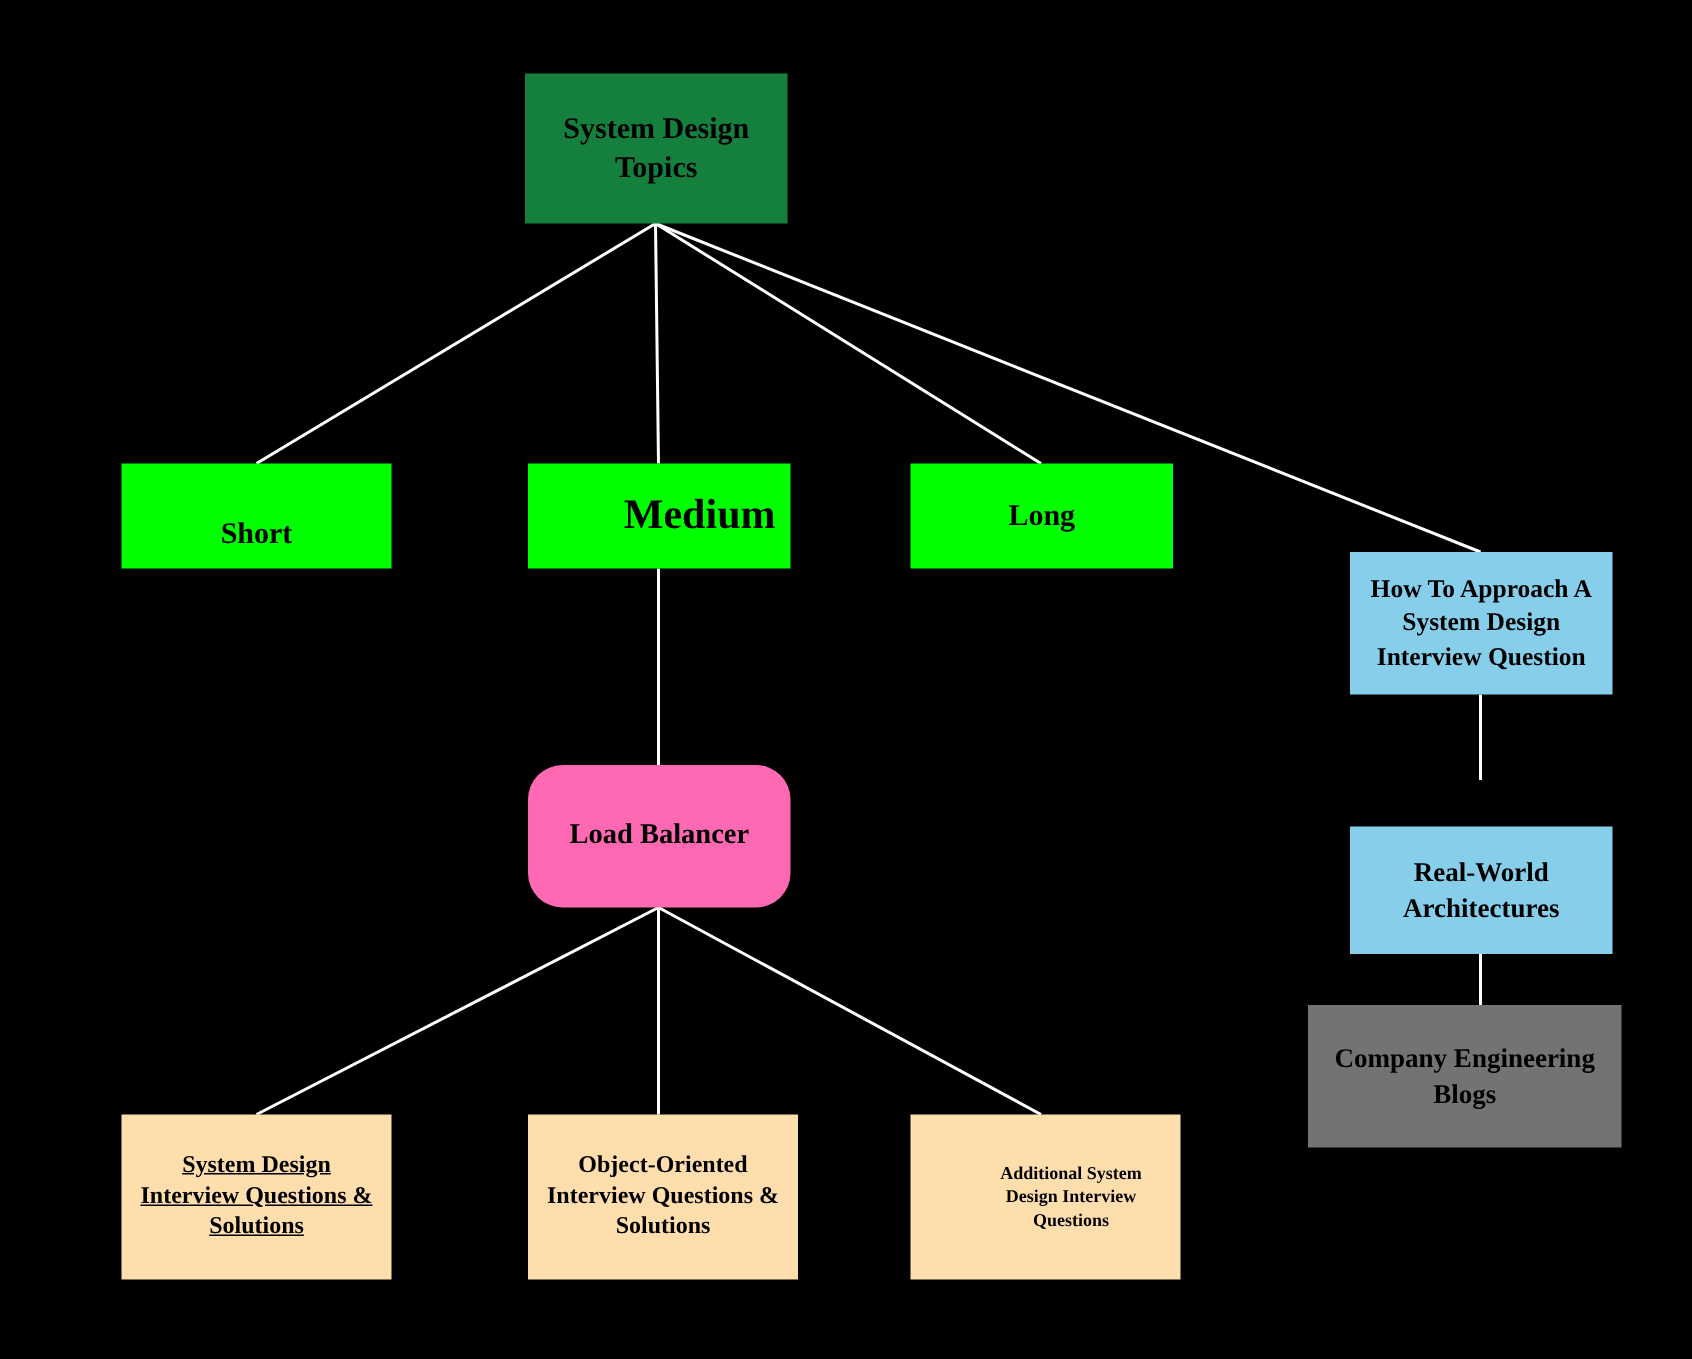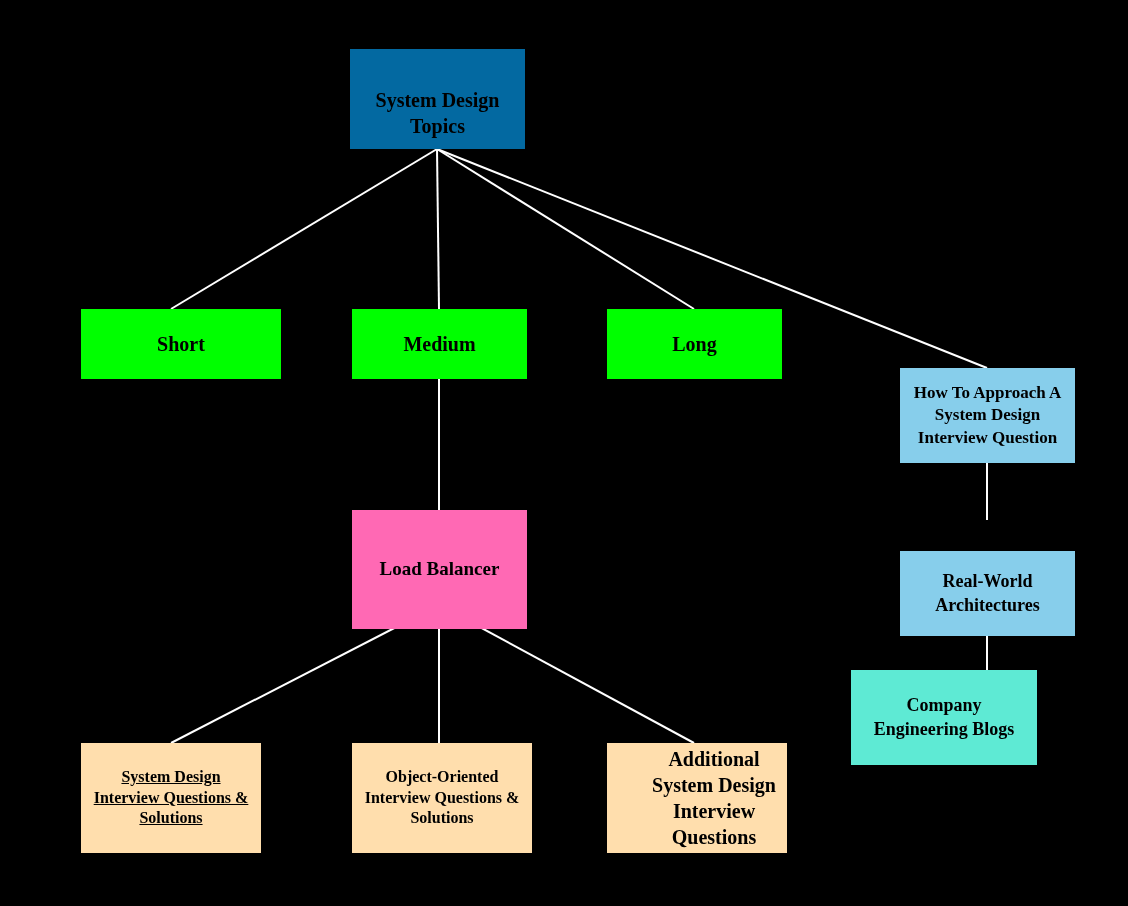--- a/index.html
+++ b/index.html
@@ -21,63 +21,65 @@
       justify-content: center;
       text-align: center;
       font-weight: 900;
       font-size: 18px;
       line-height: 1.3;
       padding: 10px;
       cursor: pointer;
     }
 
     .node-root {
-      background: #0369a1;
+      background: #15803d;
       width: 175px;
       height: 100px;
       left: 350px;
       top: 49px;
       font-size: 20px;
-      align-items: flex-end;
     }
 
     .node-short {
       background: #00FF00;
-      width: 200px;
+      width: 180px;
       height: 70px;
       left: 81px;
       top: 309px;
       font-size: 20px;
+      align-items: flex-end;
     }
 
     .node-medium {
       background: #00FF00;
       width: 175px;
       height: 70px;
       left: 352px;
       top: 309px;
-      font-size: 20px;
+      font-size: 28px;
+      justify-content: flex-end;
     }
 
     .node-long {
       background: #00FF00;
       width: 175px;
       height: 70px;
       left: 607px;
       top: 309px;
       font-size: 20px;
     }
 
     .node-load-balancer {
       background: #FF69B4;
       width: 175px;
-      height: 119px;
+      height: 95px;
       left: 352px;
       top: 510px;
       font-size: 19px;
+      border-radius: 23px;
     }
 
     .node-how-to-approach {
       background: #87CEEB;
       width: 175px;
       height: 95px;
       left: 900px;
       top: 368px;
       font-size: 17px;
       justify-content: center;
@@ -87,24 +89,24 @@
       background: #87CEEB;
       width: 175px;
       height: 85px;
       left: 900px;
       top: 520px;
       font-size: 18px;
       margin-top: 31px;
     }
 
     .node-company-engineering {
-      background: #5eead4;
-      width: 186px;
+      background: #737373;
+      width: 209px;
       height: 95px;
-      left: 851px;
+      left: 872px;
       top: 670px;
       font-size: 18px;
     }
 
     .node-sd-interview-qs {
       background: #FFDEAD;
       width: 180px;
       height: 110px;
       left: 81px;
       top: 743px;
@@ -120,21 +122,21 @@
       top: 743px;
       font-size: 16px;
     }
 
     .node-additional-sd {
       background: #FFDEAD;
       width: 180px;
       height: 110px;
       left: 607px;
       top: 743px;
-      font-size: 20px;
+      font-size: 12px;
       padding-left: 44px;
     }
 
     svg.lines {
       position: absolute;
       top: 0;
       left: 0;
       width: 1128px;
       height: 906px;
       pointer-events: none;

